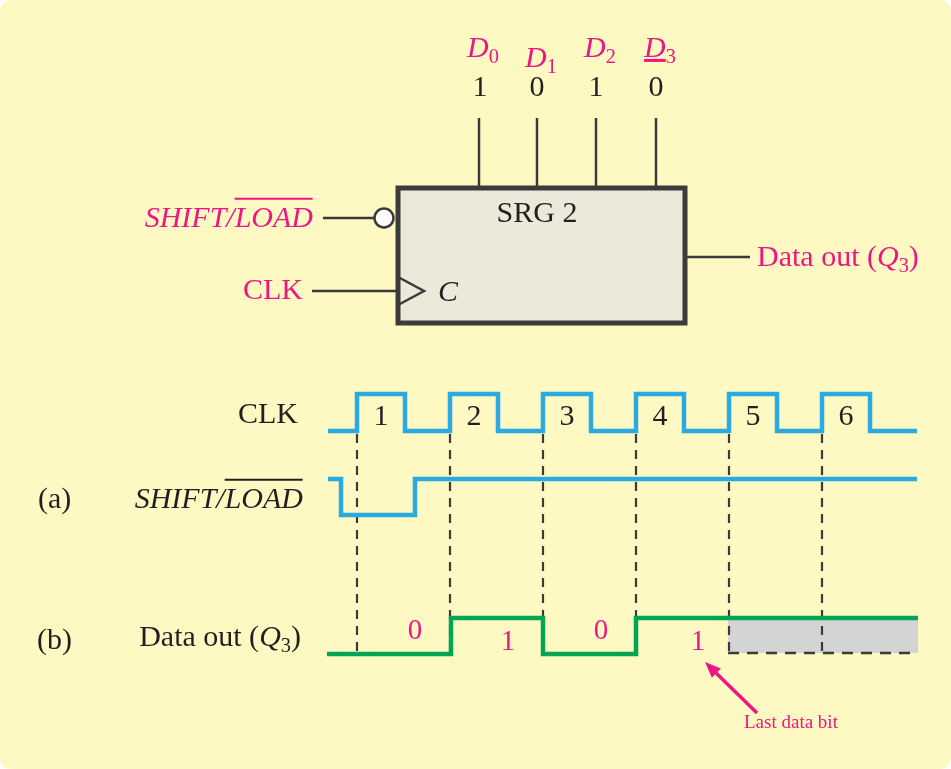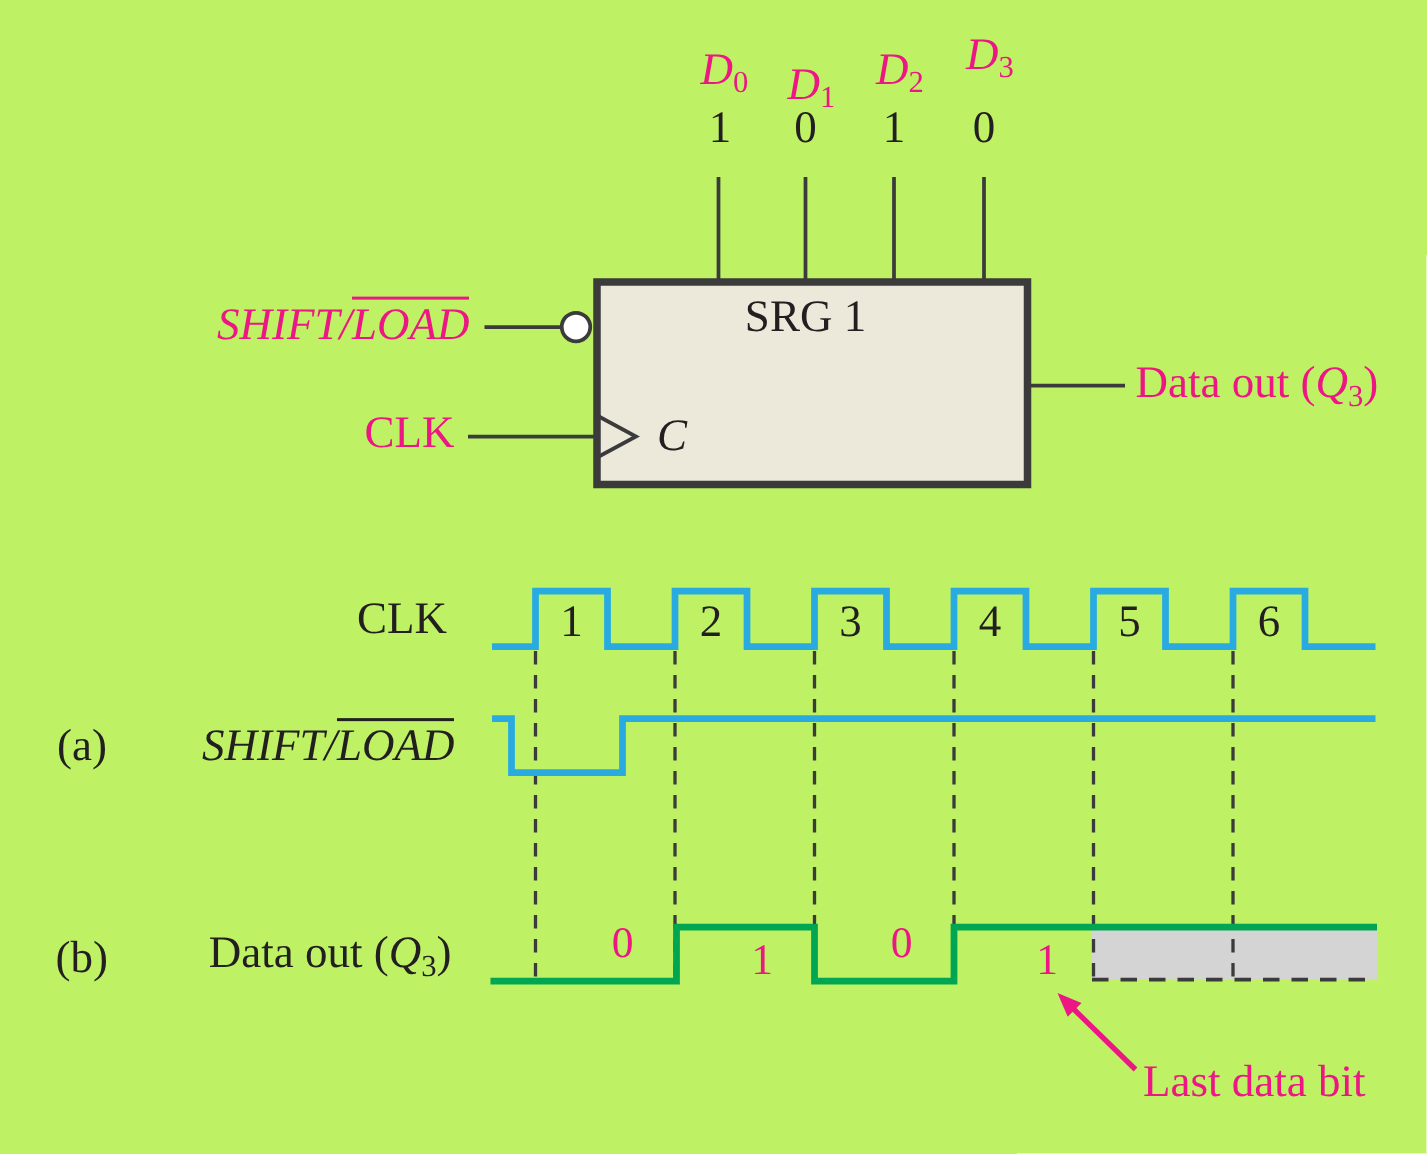--- a/index.html
+++ b/index.html
@@ -6,22 +6,23 @@
     --magenta:#ec1784;
     --waveform-blue:#29abe2;
     --waveform-green:#00a651;
     --shaded-gray:#d4d4d4;
     --chip-fill:#ece8da;
     --line-dark:#3b3b3b;
     --ink:#231f20;
   }
   html,body{margin:0;padding:0;background:#fff;}
   .stage{
-    position:relative;width:951px;height:769px;background:#bef264;overflow:hidden;
+    position:relative;width:951px;height:769px;background:#fef9c3;overflow:hidden;
     font-family:"Liberation Serif","DejaVu Serif",serif;
+    border-radius:11px;
   }
   .stage svg{position:absolute;left:0;top:0;}
   .lbl{position:absolute;font-size:30px;line-height:1.15;color:var(--ink);white-space:nowrap;}
   .anchor-c{transform:translate(-50%,-50%);}
   .anchor-r{transform:translate(-100%,-50%);text-align:right;}
   .anchor-l{transform:translate(0,-50%);}
   .magenta{color:var(--magenta);}
   .it{font-style:italic;}
   .sub{font-size:0.68em;vertical-align:-0.28em;font-style:normal;}
   .over{border-top:2.2px solid currentColor;font-style:italic;}
@@ -79,28 +80,28 @@
 
     <polyline class="s-green" points="327,654 451,654 451,618 543,618 543,654 636,654 636,618 918,618"></polyline>
 
     <line x1="757" y1="713" x2="714" y2="671" class="s-arrow"></line>
     <polygon points="705,662 721,668.6 711.8,677.8" class="s-arrowhead"></polygon>
   </svg>
 
   <div class="lbl anchor-c magenta" style="left:483px;top:49px;"><span class="it">D</span><span class="sub">0</span></div>
   <div class="lbl anchor-c magenta" style="left:541px;top:59px;"><span class="it">D</span><span class="sub">1</span></div>
   <div class="lbl anchor-c magenta" style="left:600px;top:49px;"><span class="it">D</span><span class="sub">2</span></div>
-  <div class="lbl anchor-c magenta" style="left:660px;top:39px;"><span class="it">D</span><span class="sub">3</span></div>
+  <div class="lbl anchor-c magenta" style="left:660px;top:49px;text-decoration:underline;"><span class="it">D</span><span class="sub">3</span></div>
 
   <div class="lbl anchor-c" style="left:480px;top:86px;">1</div>
   <div class="lbl anchor-c" style="left:537px;top:86px;">0</div>
   <div class="lbl anchor-c" style="left:596px;top:86px;">1</div>
   <div class="lbl anchor-c" style="left:656px;top:86px;">0</div>
 
-  <div class="lbl anchor-c" style="left:537px;top:212px;">SRG 1</div>
+  <div class="lbl anchor-c" style="left:537px;top:212px;">SRG 2</div>
   <div class="lbl anchor-c it" style="left:448px;top:291px;">C</div>
 
   <div class="lbl anchor-r magenta" style="left:313px;top:217px;"><span class="it">SHIFT/</span><span class="over">LOAD</span></div>
 
   <div class="lbl anchor-r magenta" style="left:303px;top:289px;">CLK</div>
 
   <div class="lbl anchor-l magenta" style="left:757px;top:258px;"><span>Data out (</span><span class="it">Q</span><span class="sub">3</span><span>)</span></div>
 
   <div class="lbl anchor-r" style="left:298px;top:413px;">CLK</div>
 
@@ -115,15 +116,15 @@
   <div class="lbl anchor-c" style="left:567px;top:415px;">3</div>
   <div class="lbl anchor-c" style="left:660px;top:415px;">4</div>
   <div class="lbl anchor-c" style="left:753px;top:415px;">5</div>
   <div class="lbl anchor-c" style="left:846px;top:415px;">6</div>
 
   <div class="lbl anchor-c magenta" style="left:415px;top:630px;font-size:29px;">0</div>
   <div class="lbl anchor-c magenta" style="left:508px;top:641px;font-size:29px;">1</div>
   <div class="lbl anchor-c magenta" style="left:601px;top:630px;font-size:29px;">0</div>
   <div class="lbl anchor-c magenta" style="left:698px;top:641px;font-size:29px;">1</div>
 
-  <div class="lbl anchor-l magenta" style="left:762px;top:722px;font-size:30px;">Last data bit</div>
+  <div class="lbl anchor-l magenta" style="left:744px;top:722px;font-size:19px;">Last data bit</div>
 
 </div>
 
 </body></html>

